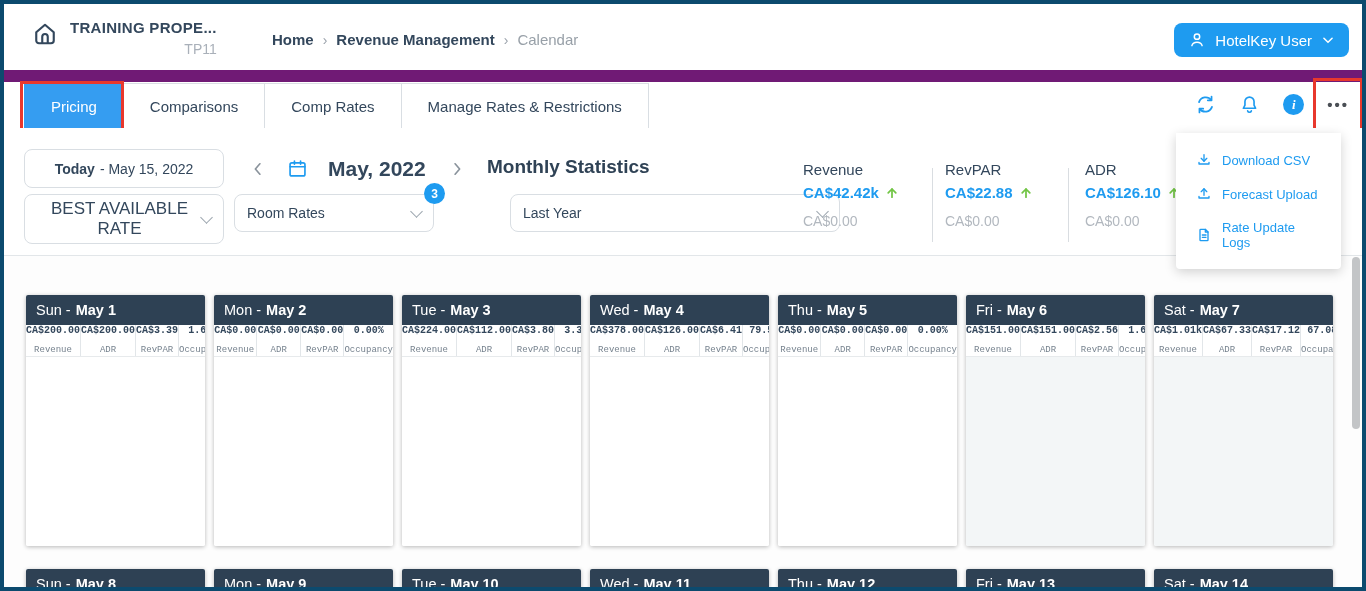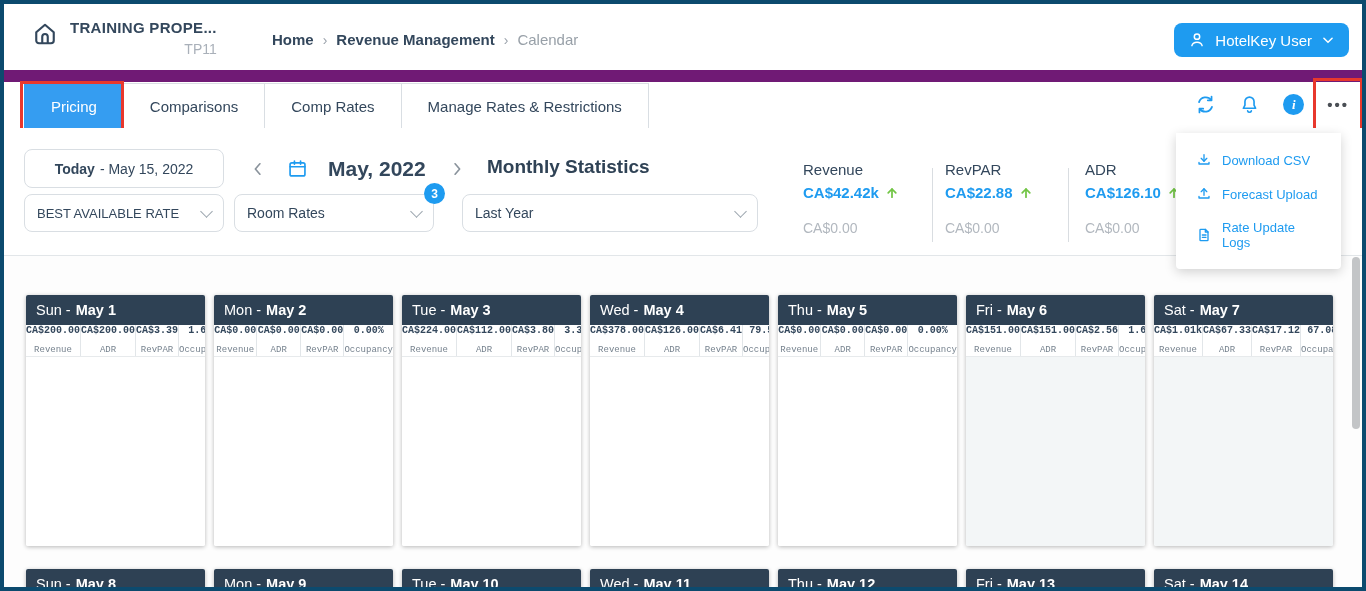--- a/index.html
+++ b/index.html
@@ -34,34 +34,34 @@
   .ann-pricing{left:16px;top:77px;width:98px;height:45px;}
   .ann-more{left:1309px;top:74px;width:44px;height:49px;}
   
   .filters{position:absolute;left:0;top:124px;width:100%;height:127px;background:#fff;
            border-bottom:1px solid #e2e6e9;box-shadow:0 3px 4px rgba(0,0,0,.05);}
   .ctl{position:absolute;box-sizing:border-box;border:1px solid #d9dee3;border-radius:8px;background:#fff;
        display:flex;align-items:center;font-size:14px;color:#33475c;cursor:pointer;}
   .today-btn{left:20px;top:21px;width:200px;height:39px;justify-content:center;gap:5px;}
   .today-bold{font-weight:bold;}
   .select{padding:0 12px;justify-content:space-between;}
-  .sel-rate{left:20px;top:66px;width:200px;height:38px;font-size:13px;}
+  .sel-rate{left:20px;top:66px;width:200px;height:50px;font-size:17px;text-align:center;}
   .sel-room{left:230px;top:66px;width:200px;height:38px;}
-  .sel-year{left:458px;top:66px;width:296px;height:38px;}
+  .sel-year{left:506px;top:66px;width:330px;height:38px;}
   .chev{width:8px;height:8px;border-right:1.6px solid #9aa4ad;border-bottom:1.6px solid #9aa4ad;
         transform:rotate(45deg);margin-top:-4px;flex:0 0 auto;}
   .badge{position:absolute;left:420px;top:55px;width:21px;height:21px;border-radius:50%;background:#1e9bf0;
          color:#fff;font-size:12px;font-weight:bold;display:flex;align-items:center;justify-content:center;}
   .monthnav{position:absolute;left:243px;top:21px;height:39px;display:flex;align-items:center;gap:18px;}
   .nav-arrow{background:none;border:none;padding:2px;cursor:pointer;color:#8a939c;display:flex;}
   .month-label{font-size:21px;font-weight:bold;color:#33475c;margin:0 2px;}
   .stats-title{position:absolute;left:483px;top:28px;font-size:19px;font-weight:800;color:#2f4255;}
   .statcol{position:absolute;top:33px;width:125px;}
   .stat-label{font-size:15px;color:#33475c;margin-bottom:6px;}
-  .stat-val{font-size:15px;font-weight:600;color:#1e9bf0;display:flex;align-items:center;gap:6px;margin-bottom:19px;}
+  .stat-val{font-size:15px;font-weight:600;color:#1e9bf0;display:flex;align-items:center;gap:6px;margin-bottom:12px;}
   .stat-cmp{font-size:14px;color:#b2b8bf;}
   .stat-div{position:absolute;top:40px;width:1px;height:74px;background:#d9dde1;}
   
   .menu{position:absolute;left:1172px;top:129px;width:165px;background:#fff;border-radius:0 0 4px 4px;
         box-shadow:0 3px 12px rgba(0,0,0,.18);padding:10px 0;z-index:5;}
   .menu-item{display:flex;align-items:center;gap:10px;padding:9px 20px;font-size:13px;color:#1e9bf0;cursor:pointer;}
   
   .calendar{position:absolute;left:0;top:252px;width:100%;height:339px;background:#fdfdfd;}
   .cal-row{position:absolute;left:22px;right:29px;display:flex;gap:9px;}
   .row1{top:39px;height:251px;}

